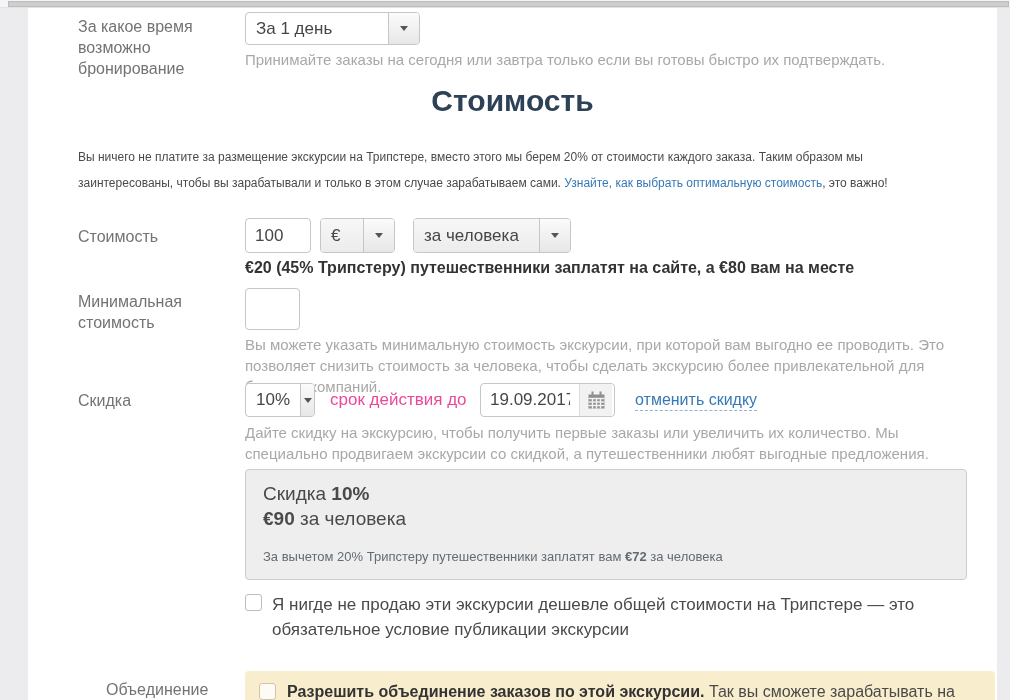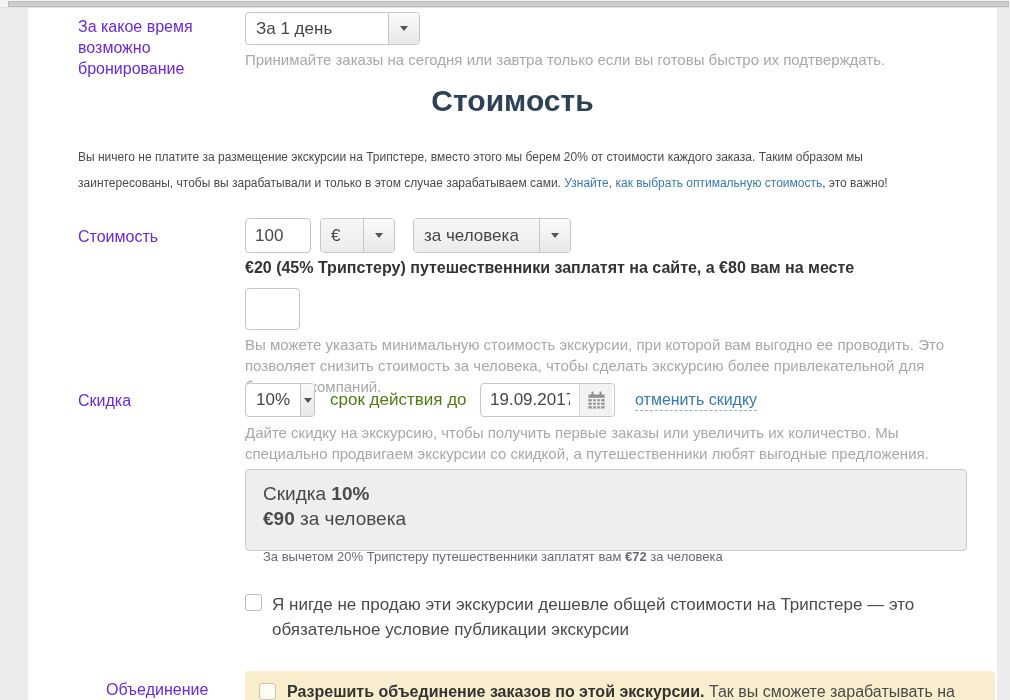--- a/index.html
+++ b/index.html
@@ -8,46 +8,46 @@
     width:1010px; height:700px; position:relative; overflow:hidden;
     background:#ececee;
     font-family:"Liberation Sans", sans-serif;
   }
   
   .hscrollbar { position:absolute; top:0; left:0; right:0; height:8px; background:#f5f5f5; border-bottom:1px solid #e2e2e2; }
   .hscrollbar .thumb { position:absolute; top:1px; left:8px; right:1px; height:6px; background:#cecece; border:1px solid #bcbcbc; }
 
   .content { position:absolute; left:28px; top:8px; width:969px; height:692px; background:#fff; overflow:hidden; }
 
-  .flabel { position:absolute; left:50px; width:162px; font-size:16px; line-height:21px; color:#6d28d9; }
+  .flabel { position:absolute; left:50px; width:162px; font-size:16px; line-height:21px; color:#737373; }
 
   .select { position:absolute; display:flex; align-items:stretch; border:1px solid #c6c6c6; border-radius:4px; background:#fff; cursor:pointer; }
   .select .val { flex:1; display:flex; align-items:center; padding:0 10px; font-size:17px; color:#464646; white-space:nowrap; border-radius:3px 0 0 3px; }
   .select .arrow { width:31px; border-left:1px solid #c6c6c6; background:linear-gradient(#fbfbfb,#e7e7e7); display:flex; align-items:center; justify-content:center; border-radius:0 3px 3px 0; }
   .select.gray .val { background:linear-gradient(#f7f7f7,#ececec); }
   .tri { width:0; height:0; border-left:4px solid transparent; border-right:4px solid transparent; border-top:5px solid #555; }
 
   .textinput { position:absolute; border:1px solid #c6c6c6; border-radius:4px; font-size:17px; color:#464646; padding:0 9px; font-family:inherit; background:#fff; outline:none; }
 
   .helper { position:absolute; font-size:15px; line-height:21px; color:#a8a8a8; }
 
   .heading { position:absolute; top:76px; left:0; width:100%; text-align:center; margin:0; font-size:30px; line-height:34px; color:#2d4257; font-weight:bold; }
 
   .intro { position:absolute; left:50px; top:124px; width:882px; font-size:12px; line-height:26px; color:#4a4a4a; }
   .link { color:#3779b6; cursor:pointer; text-decoration:none; }
   .cancel-link { position:absolute; font-size:16px; line-height:20px; color:#3779b6; border-bottom:1px dashed #8db4d8; cursor:pointer; }
 
   .note-bold { position:absolute; font-size:16px; font-weight:bold; color:#333; white-space:nowrap; }
-  .inline-label { position:absolute; font-size:17px; color:#4d7c0f; white-space:nowrap; }
+  .inline-label { position:absolute; font-size:17px; color:#ec4899; white-space:nowrap; }
 
   .datebox { position:absolute; display:flex; align-items:stretch; border:1px solid #c6c6c6; border-radius:4px; background:#fff; }
   .datebox input { border:none; outline:none; padding:0 9px; width:98px; font-size:17px; color:#464646; font-family:inherit; background:transparent; }
   .datebox .calbtn { width:33px; display:flex; align-items:center; justify-content:center; background:#f2f2f2; border-left:1px solid #dcdcdc; border-radius:0 3px 3px 0; cursor:pointer; }
 
-  .summary-box { position:absolute; left:217px; top:461px; width:722px; height:82px; background:#eee; border:1px solid #ccc; border-radius:4px; padding:11px 17px; }
+  .summary-box { position:absolute; left:217px; top:461px; width:722px; height:111px; background:#eee; border:1px solid #ccc; border-radius:4px; padding:11px 17px; }
   .summary-line { font-size:19px; line-height:25px; color:#4a4a4a; }
   .summary-note { font-size:13px; line-height:17px; color:#636b72; margin-top:17px; }
   .b { font-weight:bold; }
 
   .check-row { position:absolute; left:217px; display:flex; gap:10px; align-items:flex-start; }
   .checkbox { flex:0 0 auto; width:17px; height:17px; background:#fff; border:1px solid #bdbdbd; border-radius:3px; margin-top:2px; cursor:pointer; }
   .check-label { font-size:17px; line-height:25px; color:#4a4a4a; }
 
   .merge-box { position:absolute; left:217px; top:663px; width:750px; height:80px; background:#f8eecd; border-radius:4px; padding:10px 14px; display:flex; gap:11px; align-items:flex-start; }
   .merge-box .checkbox { background:#fdfbf4; border-color:#cfc6a8; }
@@ -85,20 +85,21 @@
       </span>
   </div>
   <div class="select gray" style="left:385px; top:210px; width:158px; height:35px;">
     <span class="val">за человека</span>
     <span class="arrow">
         <i class="tri"></i>
       </span>
   </div>
   <div class="note-bold" style="left:217px; top:251px;">€20 (45% Трипстеру) путешественники заплатят на сайте, а €80 вам на месте</div>
 
+  <div class="flabel" style="top:283px;">Минимальная стоимость</div>
   <input class="textinput" style="left: 217px; top: 280px; width: 55px; height: 42px;">
   <div class="helper" style="left:217px; top:326px; width:718px;">Вы можете указать минимальную стоимость экскурсии, при которой вам выгодно ее проводить. Это позволяет снизить стоимость за человека, чтобы сделать экскурсию более привлекательной для больших компаний.</div>
 
   <div class="flabel" style="top:382px;">Скидка</div>
   <div class="select" style="left:217px; top:375px; width:70px; height:34px;">
     <span class="val">10%</span>
     <span class="arrow">
         <i class="tri"></i>
       </span>
   </div>

